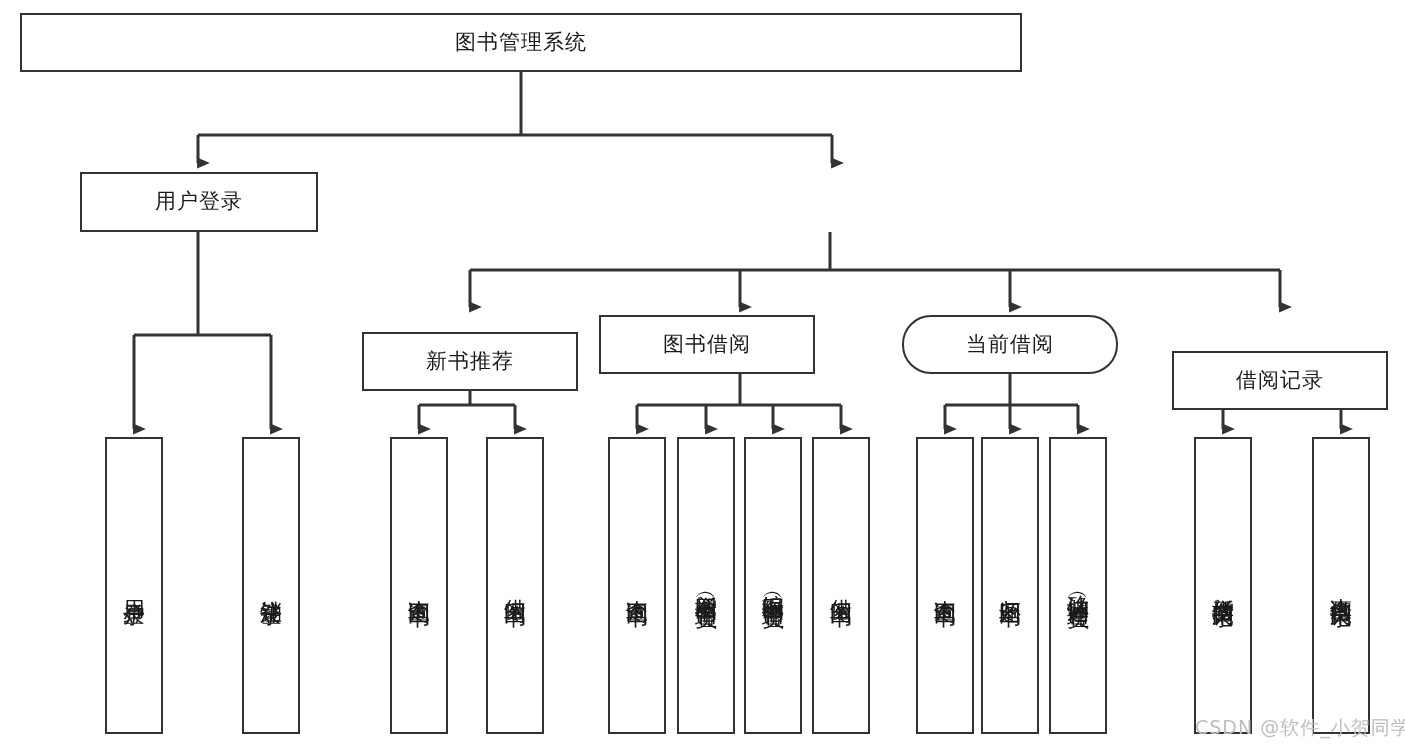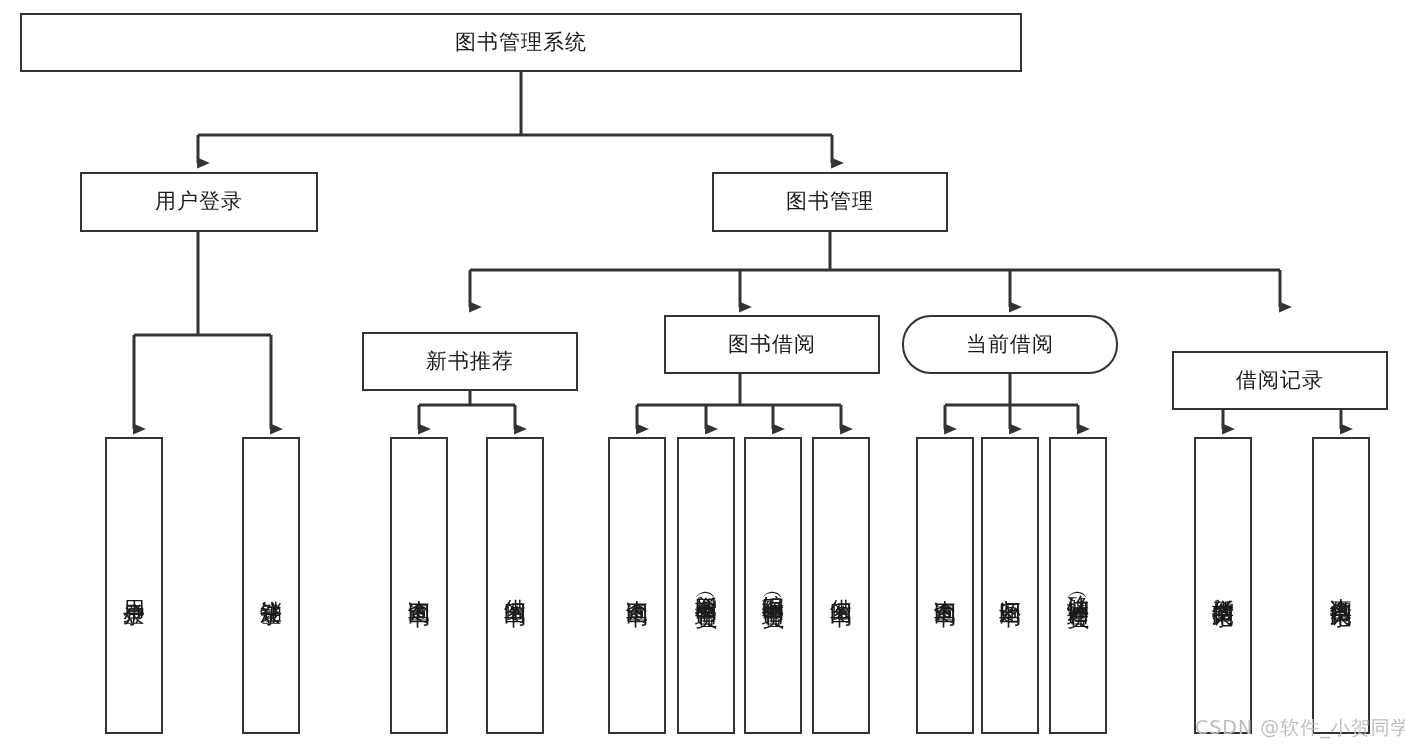--- a/index.html
+++ b/index.html
@@ -120,28 +120,25 @@
     </g>
   </svg>
 
   <div class="node h" style="left:20px; top:13px; width:1002px; height:59px;">
     <span>图书管理系统</span>
   </div>
 
   <div class="node h" style="left:80px; top:172px; width:238px; height:60px;">
     <span>用户登录</span>
   </div>
-  <div class="node h" style="left:712px; top:172px; width:236px; height:60px;">
-    <span>图书管理</span>
-  </div>
 
   <div class="node h" style="left:362px; top:332px; width:216px; height:59px;">
     <span>新书推荐</span>
   </div>
-  <div class="node h" style="left:664px; top:315px; width:216px; height:59px;">
+  <div class="node h" style="left:599px; top:315px; width:216px; height:59px;">
     <span>图书借阅</span>
   </div>
   <div class="node h" style="left:902px; top:315px; width:216px; height:59px;border-radius:29px;">
     <span>当前借阅</span>
   </div>
   <div class="node h" style="left:1172px; top:315px; width:216px; height:59px;margin-top:36px;">
     <span>借阅记录</span>
   </div>
 
   <div class="node v" style="left:105px; top:437px; width:58px; height:297px;">

